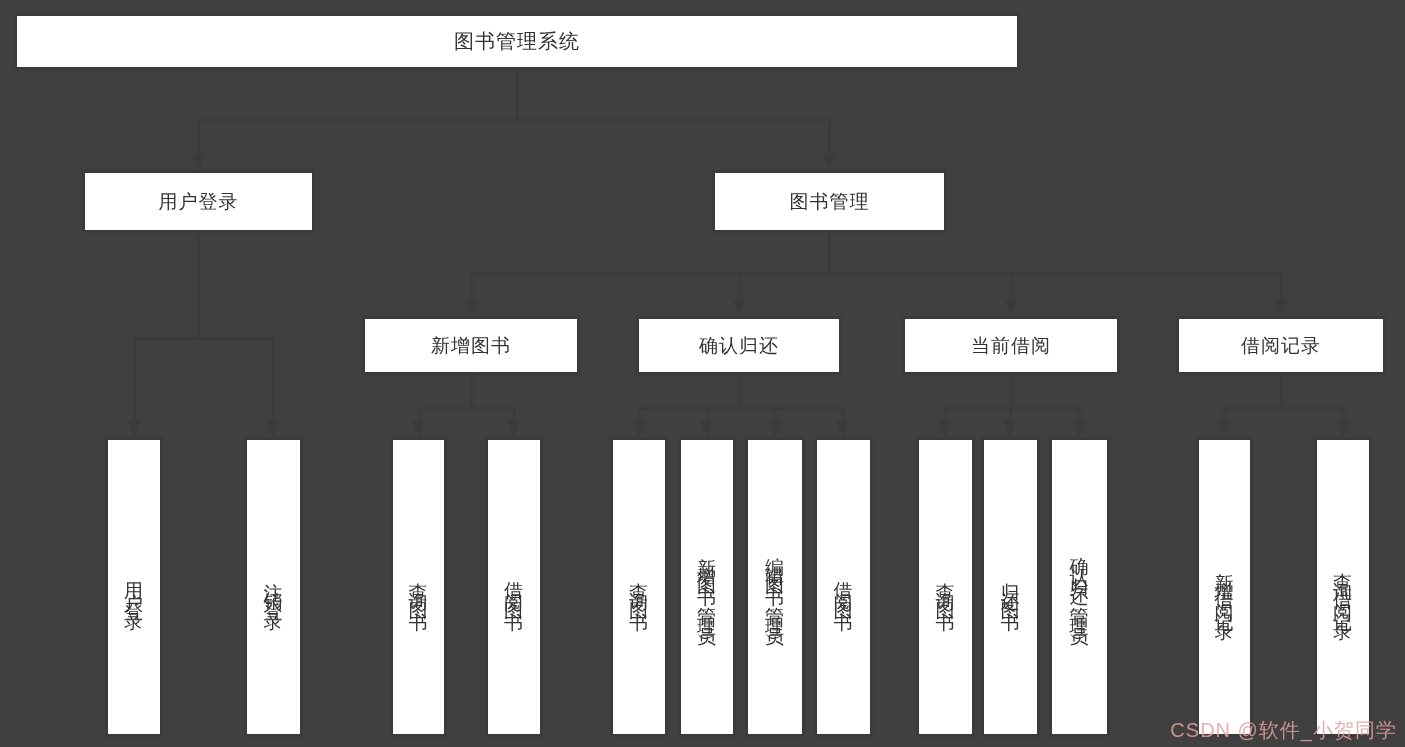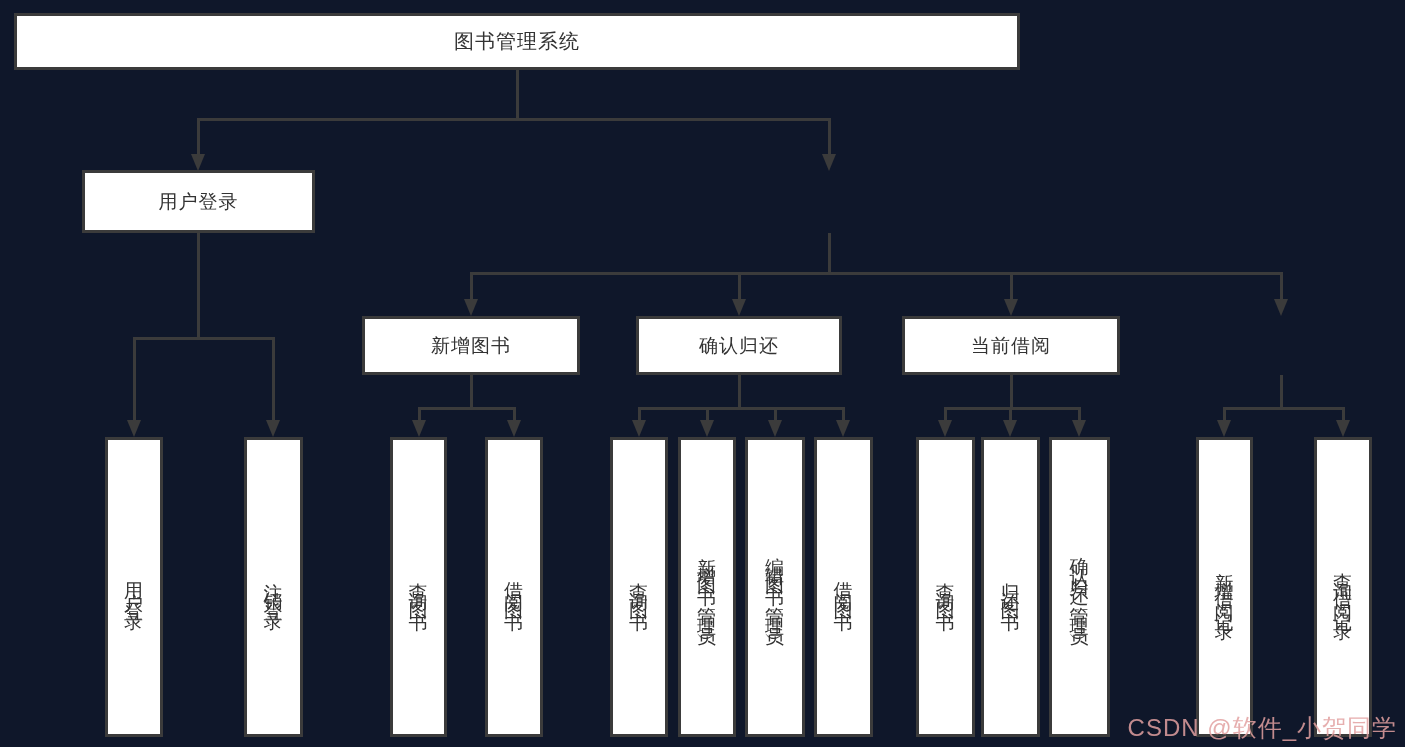--- a/index.html
+++ b/index.html
@@ -1,19 +1,19 @@
 <!DOCTYPE html>
 <html><head>
 <meta charset="utf-8">
 <style>
   html,body{margin:0;padding:0;background:#ffffff;}
   #stage{
     position:relative;
     width:1405px;height:747px;
-    background:#0f172a;
+    background:#404040;
     font-family:"Liberation Sans","DejaVu Sans",sans-serif;
     overflow:hidden;
   }
   .box{
     position:absolute;
     box-sizing:border-box;
     border:3px solid #3b3b3b;
     background:#ffffff;
     display:flex;
     align-items:center;
@@ -38,47 +38,53 @@
     position:absolute;
     width:0;height:0;
     border-left:7px solid transparent;
     border-right:7px solid transparent;
     border-top:17px solid #3b3b3b;
   }
   #watermark{
     position:absolute;
     right:8px;
     bottom:3px;
-    font-size:24px;
+    font-size:20px;
     color:rgba(226,160,160,0.85);
     letter-spacing:1px;
     z-index:10;
   }
 </style>
 </head>
 <body>
 
 <div id="stage">
 
   <div class="box root-box" style="left:14px;top:13px;width:1006px;height:57px;">
     <span>图书管理系统</span>
   </div>
 
   <div class="box" style="left:82px;top:170px;width:233px;height:63px;">
     <span>用户登录</span>
   </div>
+  <div class="box" style="left:712px;top:170px;width:235px;height:63px;">
+    <span>图书管理</span>
+  </div>
 
   <div class="box" style="left:362px;top:316px;width:218px;height:59px;">
     <span>新增图书</span>
   </div>
   <div class="box" style="left:636px;top:316px;width:206px;height:59px;">
     <span>确认归还</span>
   </div>
   <div class="box" style="left:902px;top:316px;width:218px;height:59px;">
     <span>当前借阅</span>
+  </div>
+  <div class="box" style="left:1176px;top:316px;width:210px;height:59px;">
+    <span>借阅记录</span>
   </div>
 
   <div class="box vbox" style="left:105px;top:437px;width:58px;height:300px;">
     <span>用户登录</span>
   </div>
   <div class="box vbox" style="left:244px;top:437px;width:59px;height:300px;">
     <span>注销登录</span>
   </div>
   <div class="box vbox" style="left:390px;top:437px;width:57px;height:300px;">
     <span>查询图书</span>

